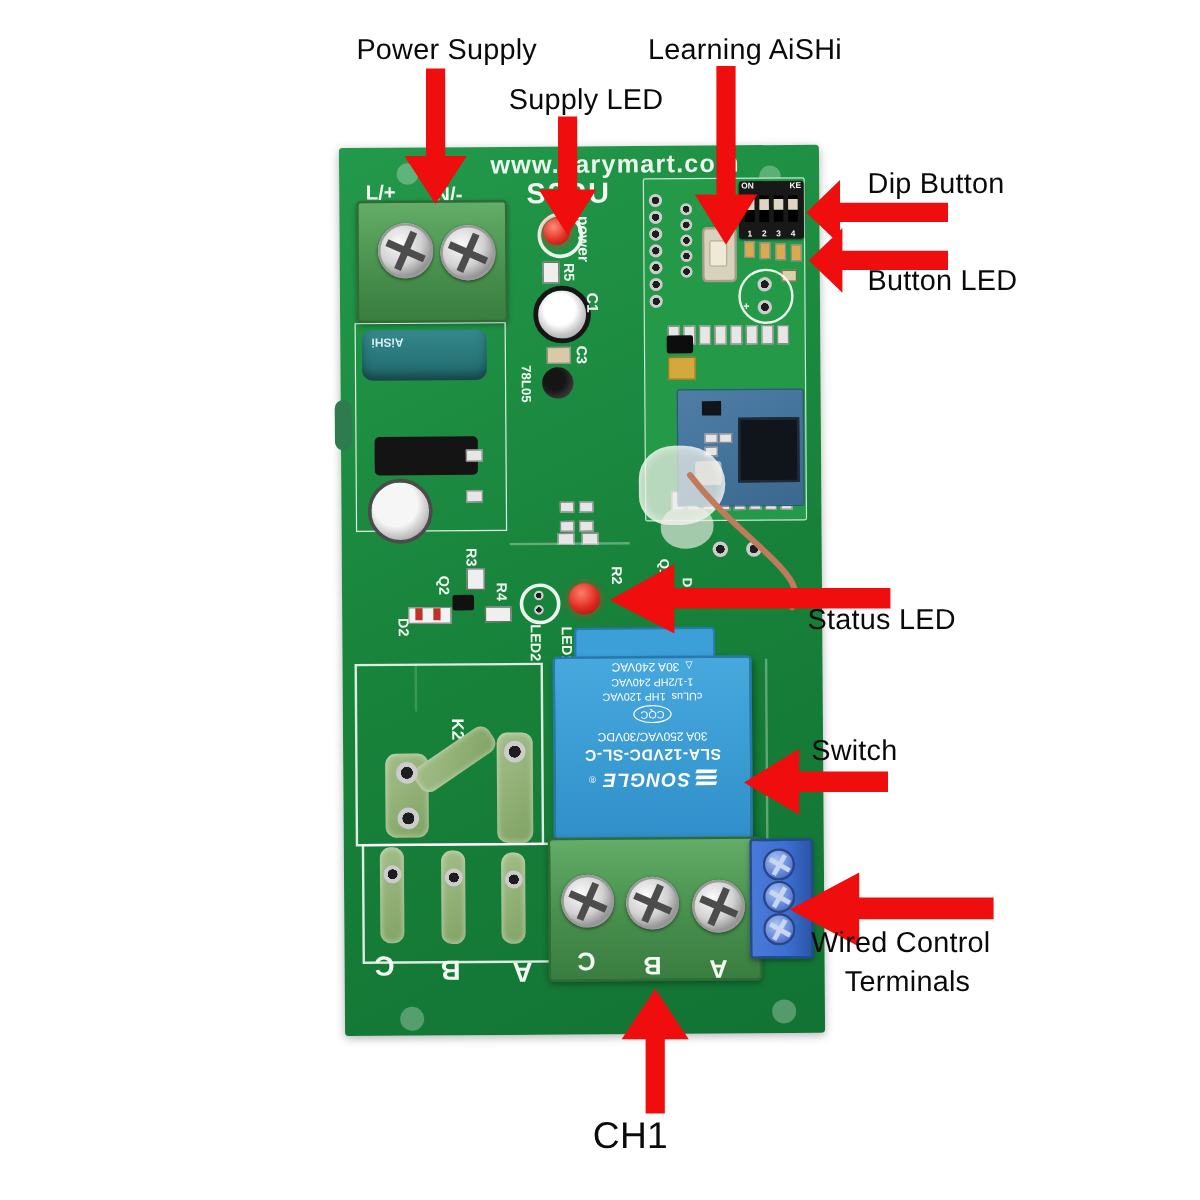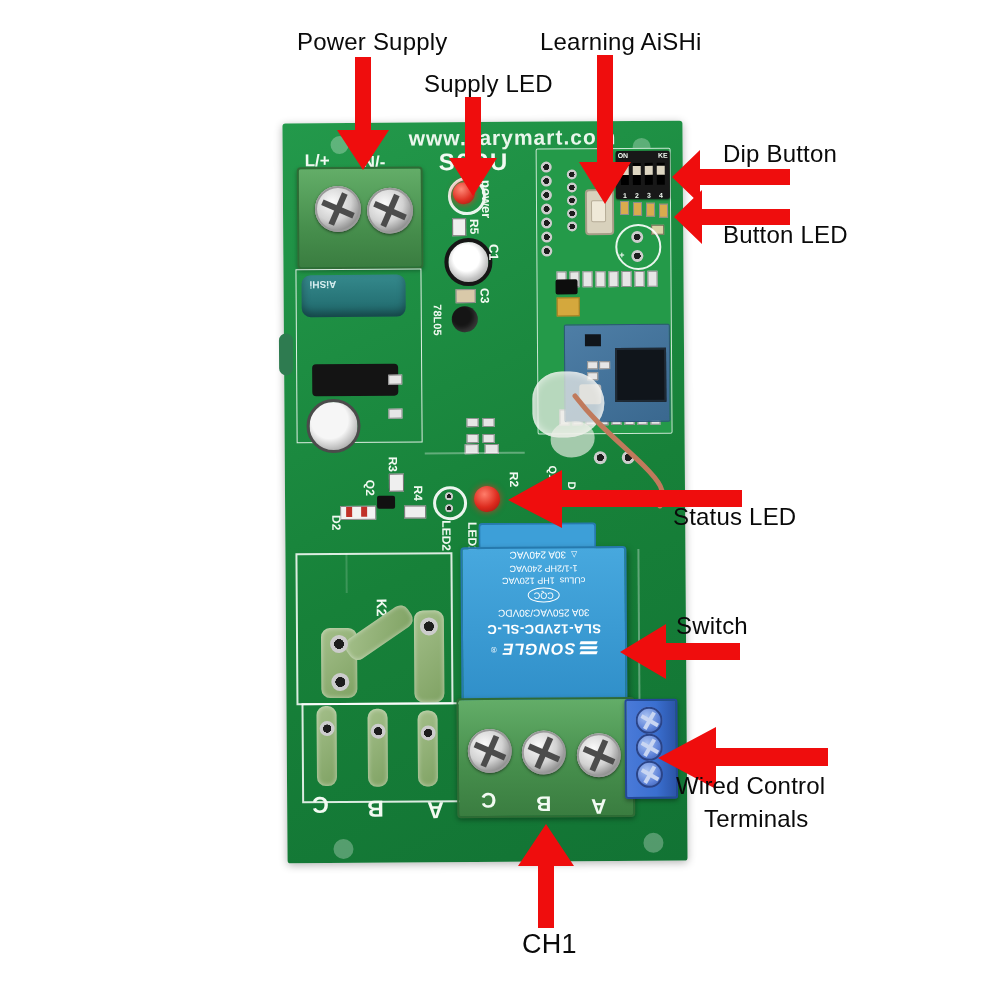--- a/index.html
+++ b/index.html
@@ -281,13 +281,13 @@
 
 <div class="ann" style="left:297px;top:28px">Power Supply</div>
 <div class="ann" style="left:424px;top:70px">Supply LED</div>
 <div class="ann" style="left:540px;top:28px">Learning AiSHi</div>
 <div class="ann" style="left:723px;top:140px">Dip Button</div>
 <div class="ann" style="left:723px;top:221px">Button LED</div>
 <div class="ann" style="left:673px;top:503px">Status LED</div>
 <div class="ann" style="left:676px;top:612px">Switch</div>
 <div class="ann" style="left:676px;top:772px">Wired Control</div>
 <div class="ann" style="left:704px;top:805px">Terminals</div>
-<div class="ann" style="left:522px;top:929px;font-size:27px">CH1</div>
+<div class="ann" style="left:494px;top:929px;font-size:31px">CH1</div>
 
 </body></html>

